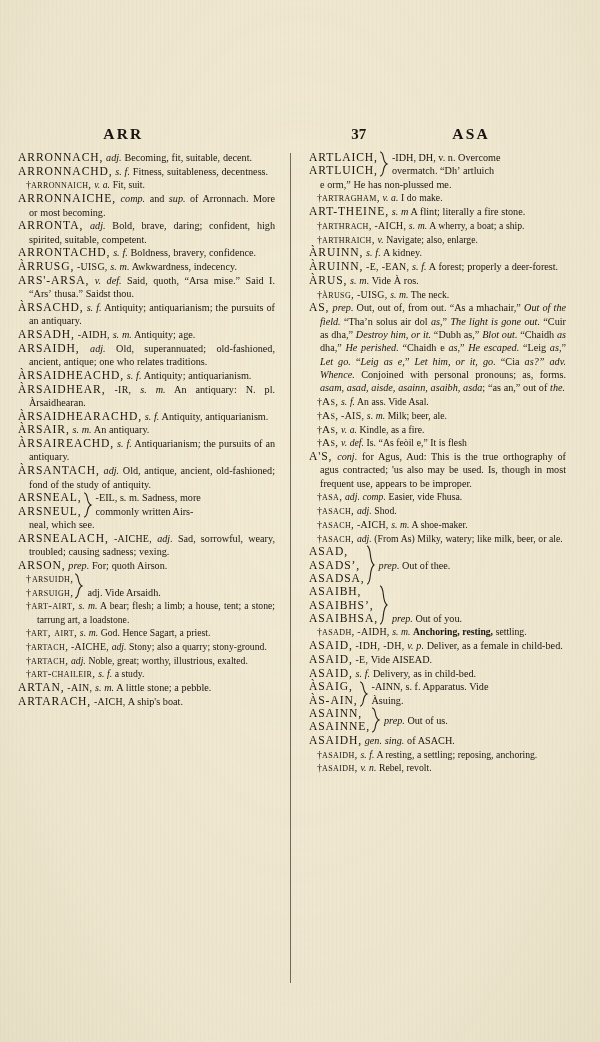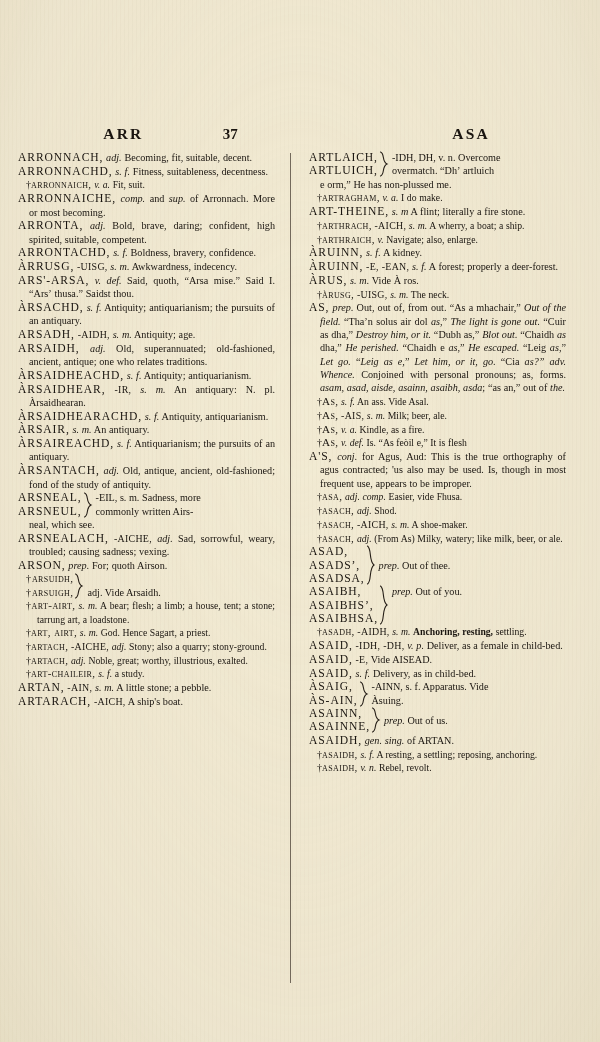--- a/index.html
+++ b/index.html
@@ -51,21 +51,21 @@
   }
   .rh-left {
     width: 36%;
     text-align: center;
     font-size: 15.5px;
     letter-spacing: 2.2px;
     font-weight: 700;
   }
   .rh-center {
     width: 26%;
-    text-align: left;
+    text-align: right;
     font-size: 15px;
     font-weight: 700;
   }
   .rh-right {
     width: 38%;
     text-align: center;
     font-size: 15.5px;
     letter-spacing: 2.2px;
     font-weight: 700;
   }
@@ -315,21 +315,21 @@
           <div class="bg-heads">
             <div class="bg-head-line">ASAIBH,</div>
             <div class="bg-head-line">ASAIBHSʼ,</div>
             <div class="bg-head-line">ASAIBHSA,</div>
           </div>
           <div class="bg-brace">
             <svg width="10" height="40" viewBox="0 0 10 40" aria-hidden="true">
               <path d="M1.5 1 C6 4.0 2.5 16.0 8 20.0 C2.5 24.0 6 36.0 1.5 39.0" fill="none" stroke="#241d16" stroke-width="1.1" stroke-linecap="round"></path>
             </svg>
           </div>
-          <div class="bg-body" style="display:flex;align-items:flex-start;">
+          <div class="bg-body" style="display:flex;align-items:flex-end;">
             <span><span class="pos">prep.</span> <span>Out of you.</span></span>
           </div>
         </div>
         <div class="entry dagger-entry"><span class="dag">†</span><span class="sc">ASADH,</span> <span class="infl">-AIDH,</span> <span class="pos">s. m.</span> <span class="def"><span class="bold">Anchoring, resting,</span> settling.</span></div>
         <div class="entry"><span class="hw">ASAID,</span> <span class="infl">-IDH, -DH,</span> <span class="pos">v. p.</span> <span class="def">Deliver, as a female in child-bed.</span></div>
         <div class="entry"><span class="hw">ASAID,</span> <span class="infl">-E,</span> <span class="def">Vide AISEAD.</span></div>
         <div class="entry"><span class="hw">ASAID,</span> <span class="pos">s. f.</span> <span class="def">Delivery, as in child-bed.</span></div>
         <div>
           <div class="brace-group">
             <div class="bg-heads">
@@ -354,21 +354,21 @@
           </div>
           <div class="bg-brace">
             <svg width="10" height="26" viewBox="0 0 10 26" aria-hidden="true">
               <path d="M1.5 1 C6 2.6 2.5 10.4 8 13.0 C2.5 15.6 6 23.4 1.5 25.0" fill="none" stroke="#241d16" stroke-width="1.1" stroke-linecap="round"></path>
             </svg>
           </div>
           <div class="bg-body" style="display:flex;align-items:center;">
             <span><span class="pos">prep.</span> <span>Out of us.</span></span>
           </div>
         </div>
-        <div class="entry"><span class="hw">ASAIDH,</span> <span class="pos">gen. sing.</span> <span class="def">of ARTAN.</span></div>
+        <div class="entry"><span class="hw">ASAIDH,</span> <span class="pos">gen. sing.</span> <span class="def">of ASACH.</span></div>
         <div class="entry dagger-entry"><span class="dag">†</span><span class="sc">ASAIDH,</span> <span class="pos">s. f.</span> <span class="def">A resting, a settling; reposing, anchoring.</span></div>
         <div class="entry dagger-entry"><span class="dag">†</span><span class="sc">ASAIDH,</span> <span class="pos">v. n.</span> <span class="def">Rebel, revolt.</span></div>
       </div>
   </div>
 
 </div>
 
 <div class="paper-grain"></div>
 
 </body></html>

